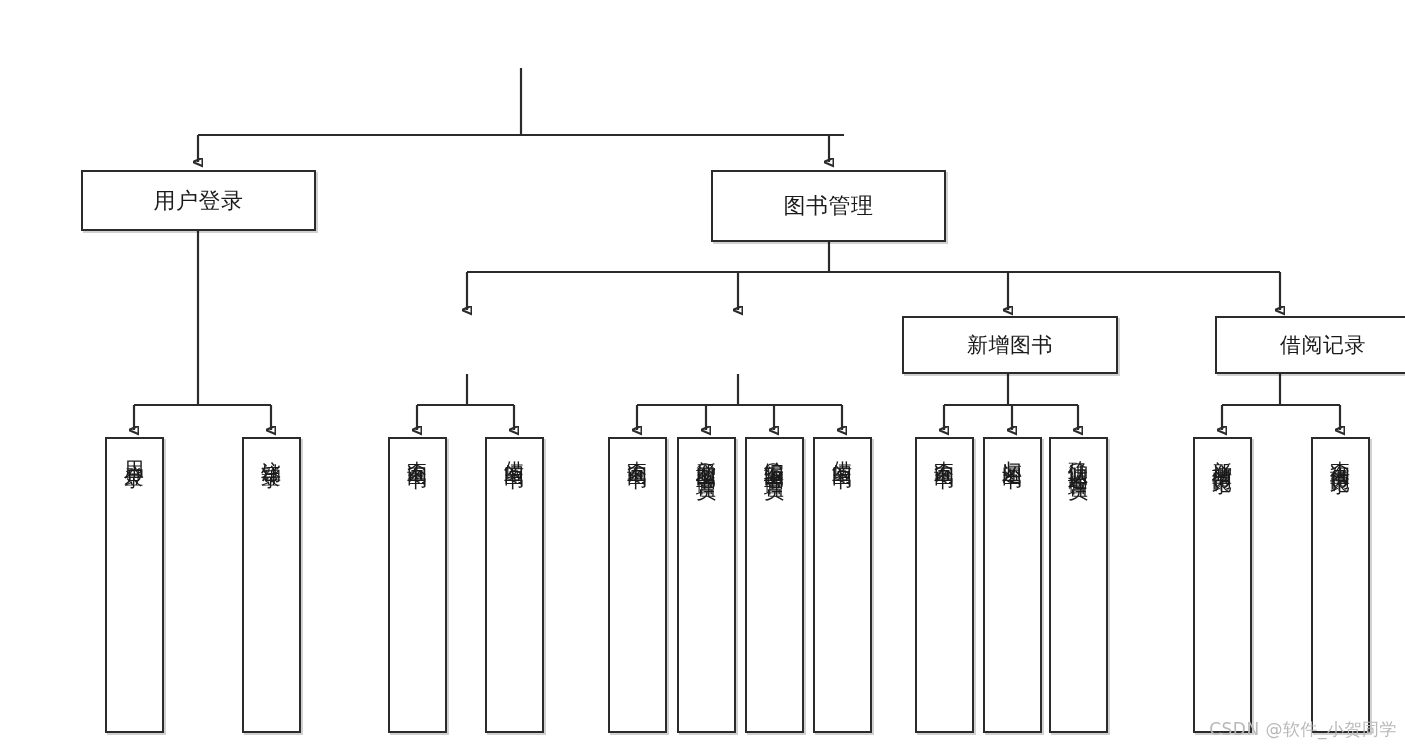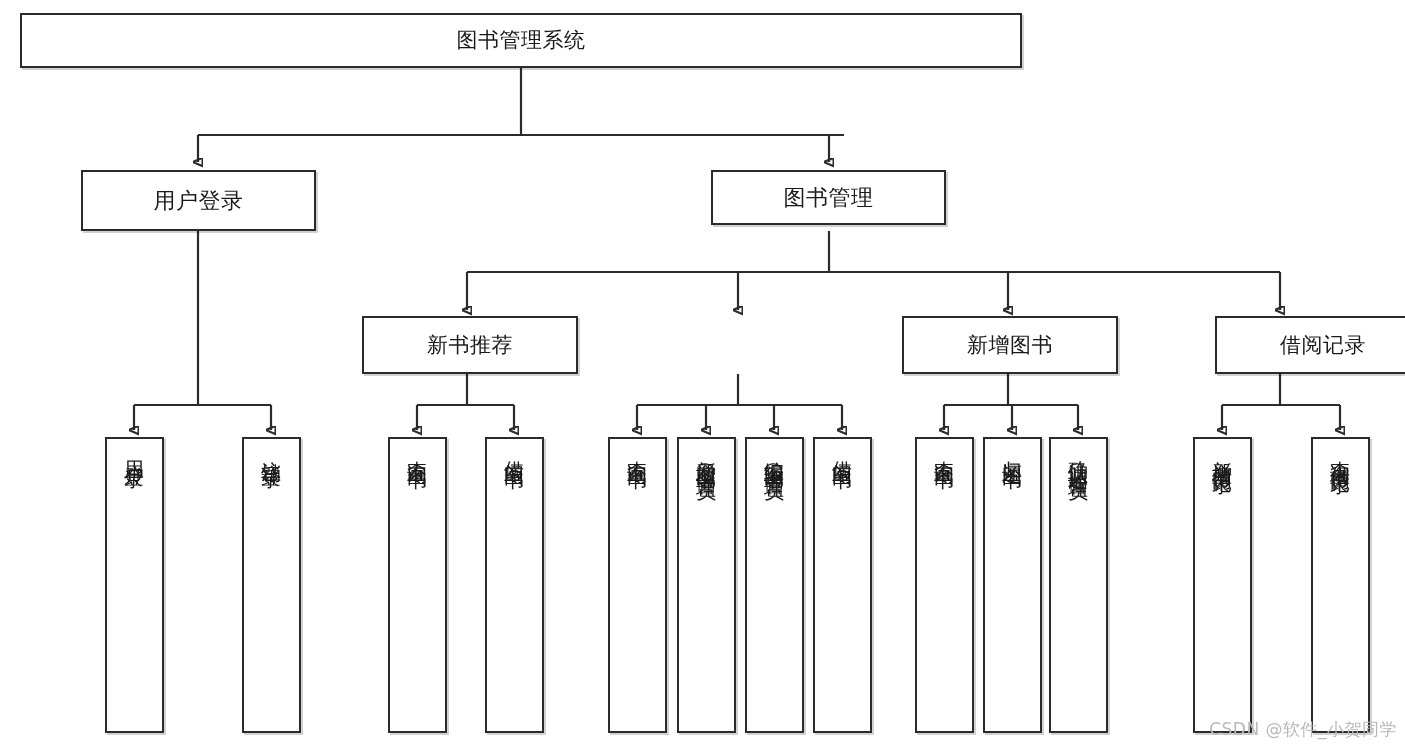--- a/index.html
+++ b/index.html
@@ -123,34 +123,28 @@
     <path d="M944,405 L944,430" marker-end="url(#arrow)"></path>
     <path d="M1012,405 L1012,430" marker-end="url(#arrow)"></path>
     <path d="M1078,405 L1078,430" marker-end="url(#arrow)"></path>
 
     <path d="M1280,374 L1280,405"></path>
     <path d="M1222,405 L1340,405"></path>
     <path d="M1222,405 L1222,430" marker-end="url(#arrow)"></path>
     <path d="M1340,405 L1340,430" marker-end="url(#arrow)"></path>
   </svg>
 
-  <div class="node h" style="left:20px; top:13px; width:1002px; height:55px;">
-    <span class="label">图书管理系统</span>
-  </div>
 
   <div class="node h lvl1" style="left:81px; top:170px; width:235px; height:61px;">
     <span class="label">用户登录</span>
   </div>
-  <div class="node h lvl1" style="left:711px; top:170px; width:235px; height:55px;">
+  <div class="node h lvl1" style="left:711px; top:170px; width:235px; height:72px;">
     <span class="label">图书管理</span>
   </div>
 
-  <div class="node h" style="left:362px; top:316px; width:216px; height:58px;">
-    <span class="label">新书推荐</span>
-  </div>
   <div class="node h" style="left:902px; top:316px; width:216px; height:58px;">
     <span class="label">新增图书</span>
   </div>
   <div class="node h" style="left:1172px; top:316px; width:216px; height:58px;margin-left:43px;">
     <span class="label">借阅记录</span>
   </div>
 
   <div class="node v" style="left:105px; top:437px; width:59px; height:296px;">
     <span class="label">用户登录</span>
   </div>

